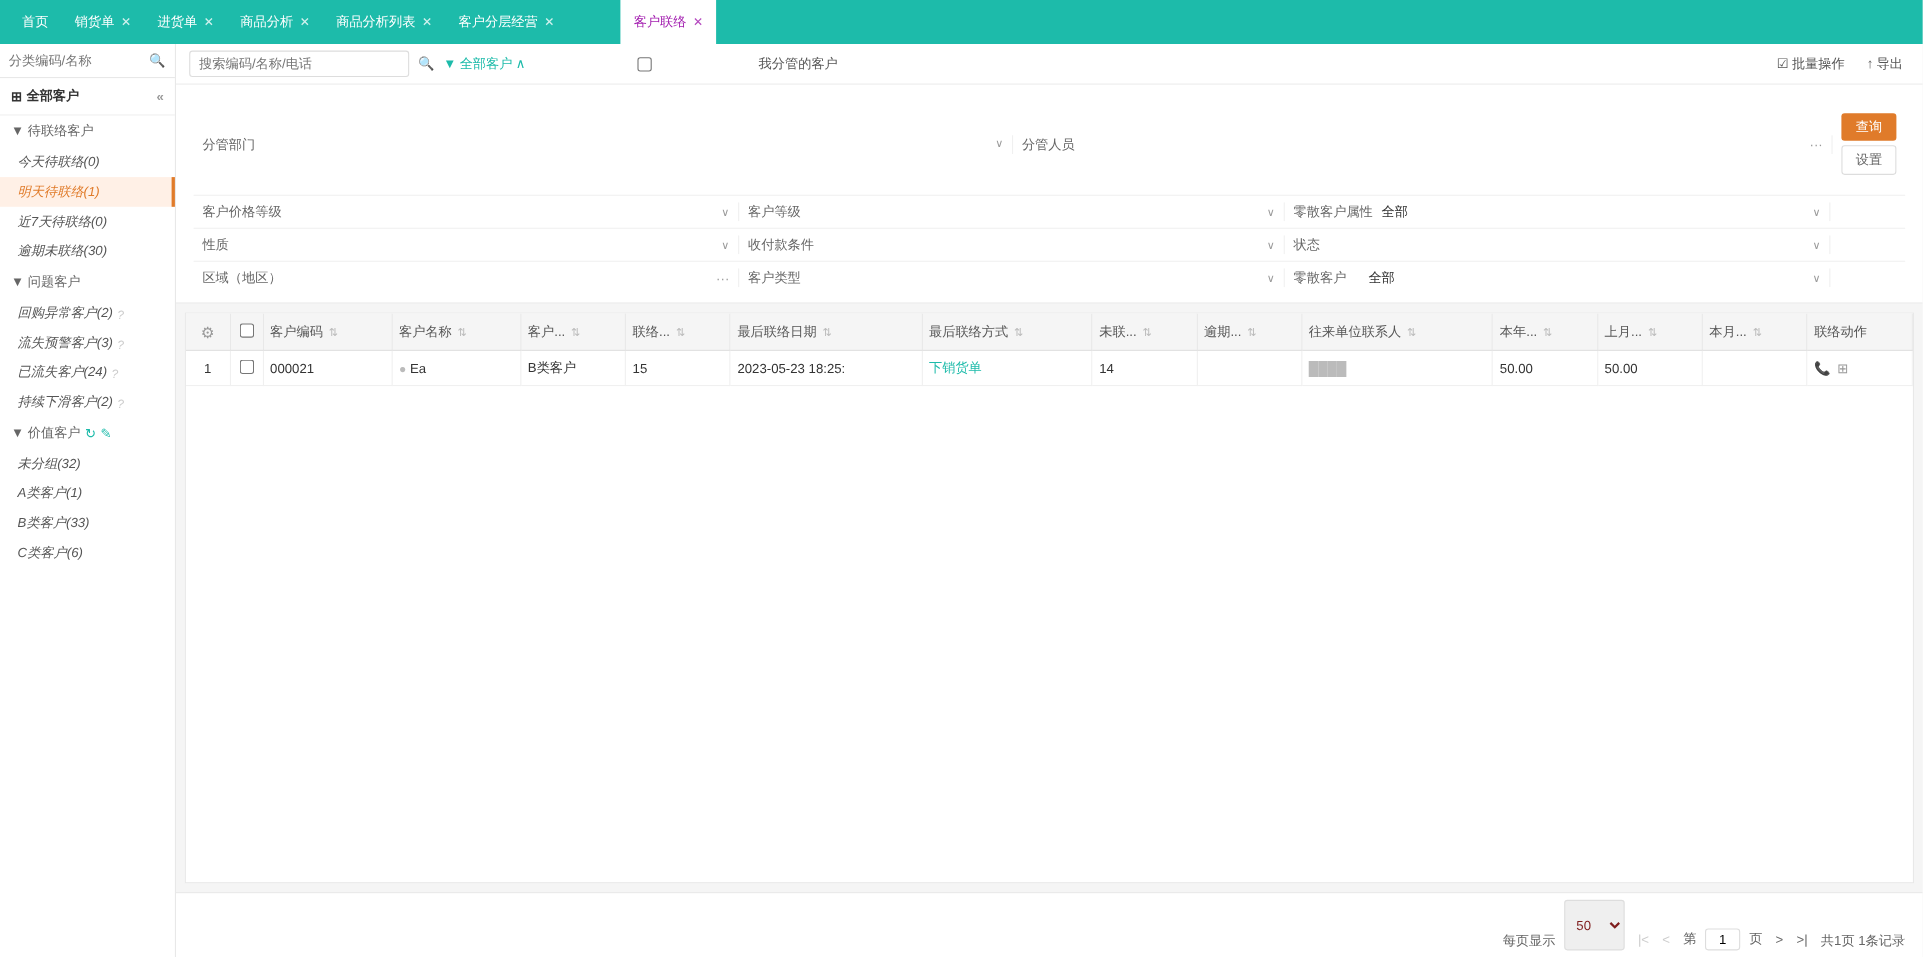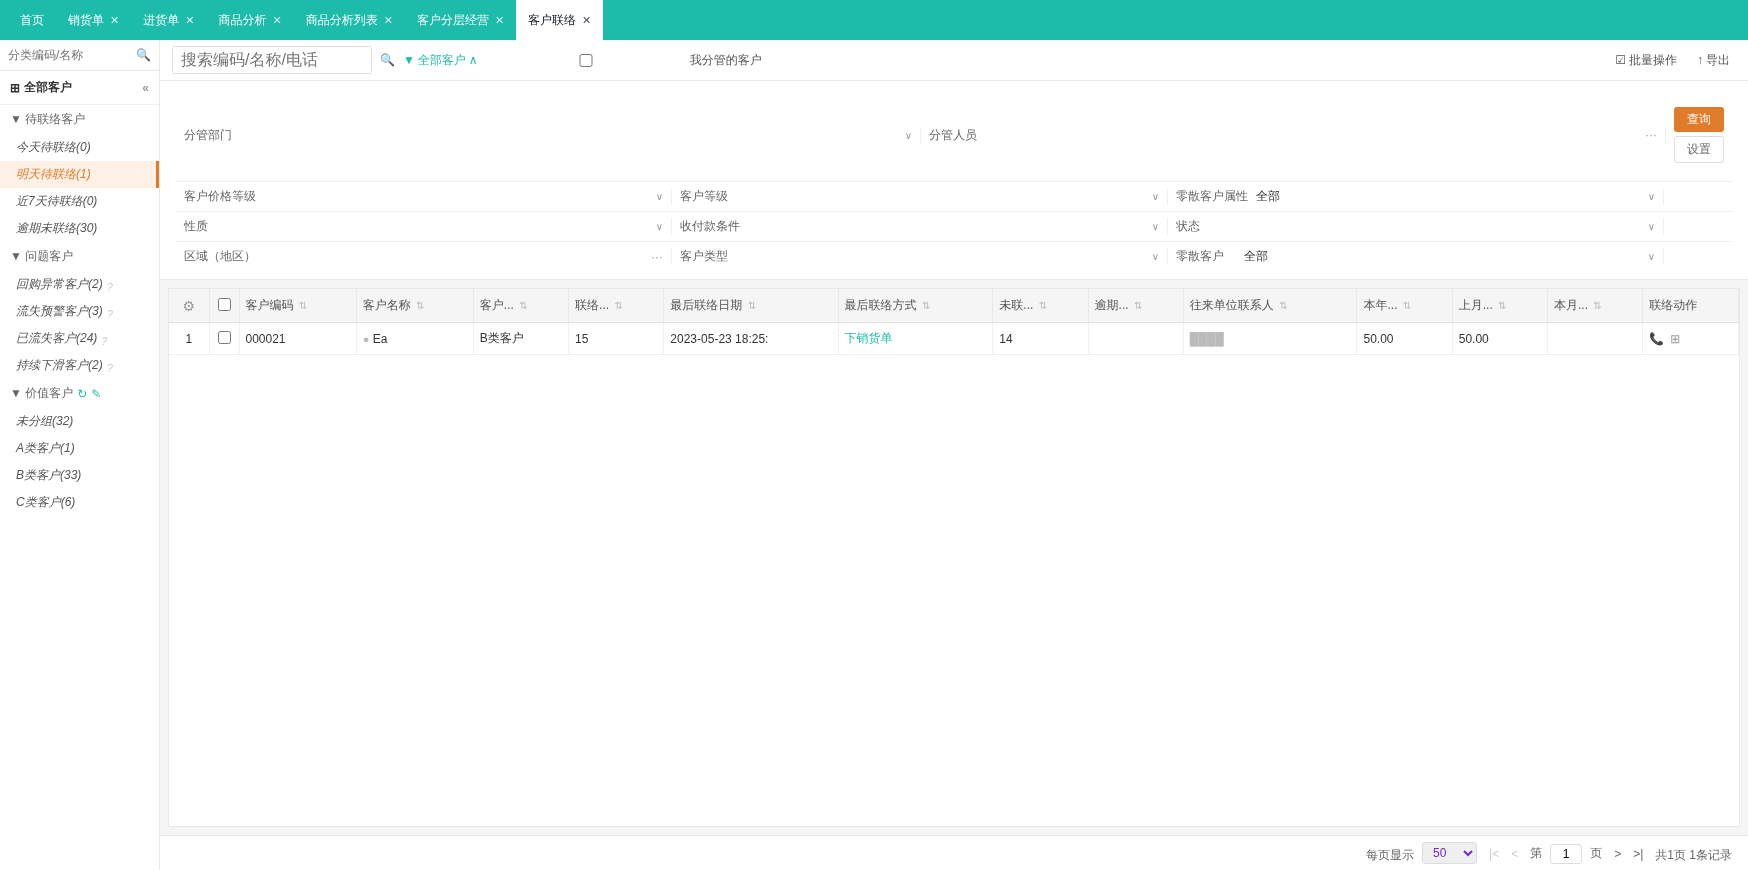--- a/index.html
+++ b/index.html
@@ -8,21 +8,21 @@
     
     .top-nav {
       display: flex; align-items: center;
       background: #1dbbaa; height: 40px; padding: 0 8px;
     }
     .nav-item {
       color: #fff; padding: 0 12px; height: 40px;
       display: flex; align-items: center; cursor: pointer;
       white-space: nowrap; font-size: 13px;
     }
-    .nav-item.active { background: #fff; color: #0f172a; }
+    .nav-item.active { background: #fff; color: #a21caf; margin-left: 48px; }
     .nav-item .close-x { margin-left: 6px; font-size: 11px; opacity: 0.8; }
 
     
     .main-layout { display: flex; height: calc(100vh - 40px); }
 
     
     .sidebar {
       width: 160px; background: #fff; border-right: 1px solid #e8e8e8;
       overflow-y: auto; flex-shrink: 0;
     }
@@ -52,21 +52,21 @@
     .content-area { flex: 1; display: flex; flex-direction: column; overflow: hidden; }
 
     
     .filter-bar {
       background: #fff; padding: 6px 12px;
       display: flex; align-items: center; gap: 8px;
       border-bottom: 1px solid #e8e8e8;
     }
     .filter-bar input {
       border: 1px solid #ddd; border-radius: 3px; padding: 4px 8px;
-      width: 200px; outline: none; font-size: 16px;
+      width: 200px; outline: none; font-size: 12px;
     }
     .filter-btn {
       display: flex; align-items: center; gap: 3px;
       color: #1dbbaa; cursor: pointer; font-size: 12px;
     }
     .checkbox-label { display: flex; align-items: center; gap: 4px; color: #555; cursor: pointer; }
     .spacer { flex: 1; }
     .action-btn {
       display: flex; align-items: center; gap: 3px;
       color: #555; cursor: pointer; font-size: 12px; padding: 3px 6px;
@@ -128,22 +128,22 @@
     .action-icons { display: flex; gap: 6px; color: #999; cursor: pointer; }
 
     
     .footer {
       background: #fff; border-top: 1px solid #e8e8e8;
       display: flex; align-items: flex-end; justify-content: flex-end;
       padding: 6px 16px; gap: 8px;
     }
     .footer-label { color: #666; }
     .page-size-select {
-      border: 1px solid #ddd; border-radius: 3px; padding: 2px 6px;
-      font-size: 12px; color: #6d28d9;
+      border: 1px solid #ddd; border-radius: 3px; padding: 14px 6px;
+      font-size: 12px; color: #7f1d1d;
     }
     .page-nav { display: flex; align-items: center; gap: 4px; color: #666; }
     .page-nav span { padding: 2px 4px; cursor: pointer; }
     .page-nav span.disabled { color: #ccc; cursor: default; }
     .page-input {
       width: 32px; border: 1px solid #ddd; border-radius: 3px;
       text-align: center; padding: 2px; font-size: 12px;
     }
     .total-info { color: #666; }
 

